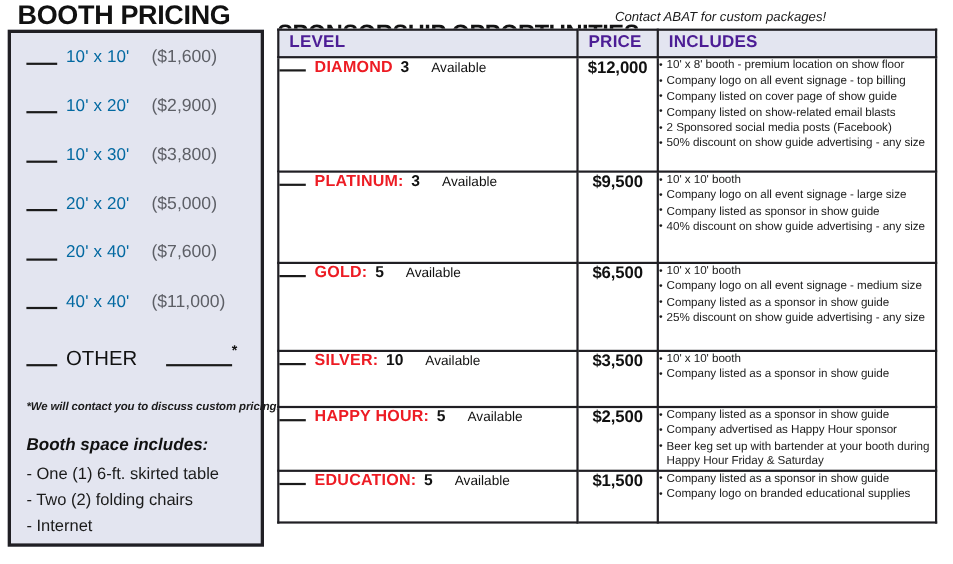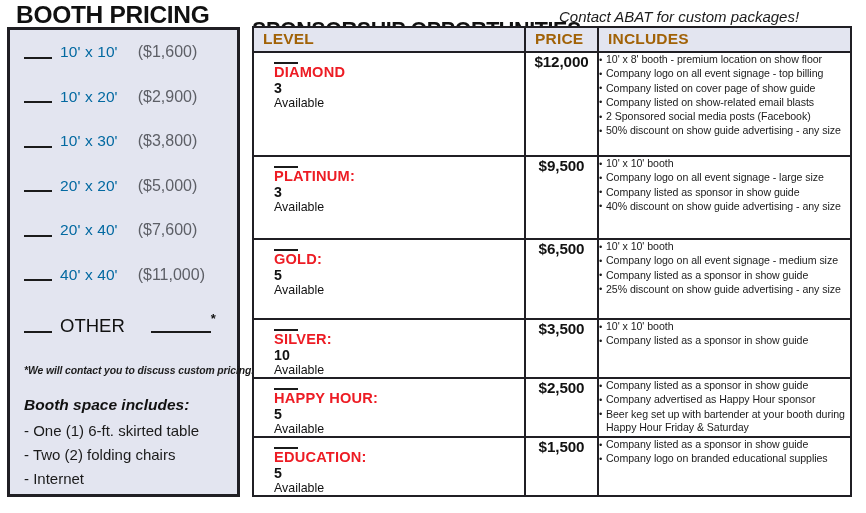--- a/index.html
+++ b/index.html
@@ -139,21 +139,21 @@
     left: 3px; top: 18px;
     font-size: 21.5px;
     font-weight: bold;
     letter-spacing: -0.4px;
     color: #111111;
     white-space: nowrap;
   }
   #sponsor-note {
     position: absolute;
     left: 310px; top: 8px;
-    font-size: 15px;
+    font-size: 12px;
     font-style: italic;
     color: #1b1b1b;
     white-space: nowrap;
   }
 
   #sponsor-table {
     position: absolute;
     left: 3px; top: 26px;
     width: 598px;
     border-collapse: collapse;
@@ -168,36 +168,35 @@
     border: 2.6px solid #201f24;
     padding: 0;
     vertical-align: top;
   }
   #sponsor-table thead th {
     background: #e3e5f0;
     height: 25px;
     font-size: 15.5px;
     font-weight: bold;
     text-align: left;
-    color: #a16207;
+    color: #4c1d95;
     letter-spacing: 0.2px;
     padding: 1px 0 2px 9px;
     vertical-align: middle;
   }
   th.th-price { padding-left: 8px; }
   th.th-incl  { padding-left: 9px; }
 
   td.level-cell {
     padding: 9px 0 8px 12px;
   }
   .level-inner {
     display: flex;
     align-items: baseline;
     white-space: nowrap;
-    flex-direction: column;
   }
   .lvl-line {
     display: inline-block;
     width: 24px;
     height: 11px;
     border-bottom: 2.2px solid #1b1b1b;
     margin-right: 8px;
     flex: 0 0 auto;
   }
   .lvl-name {

